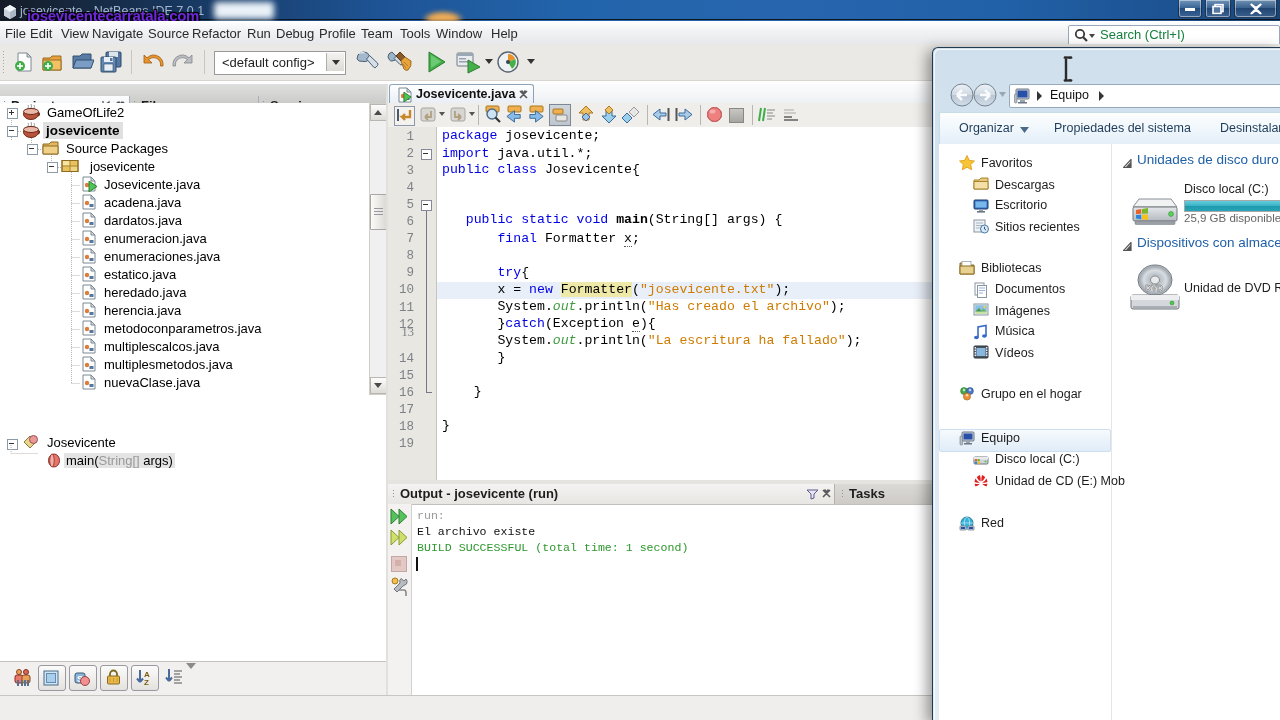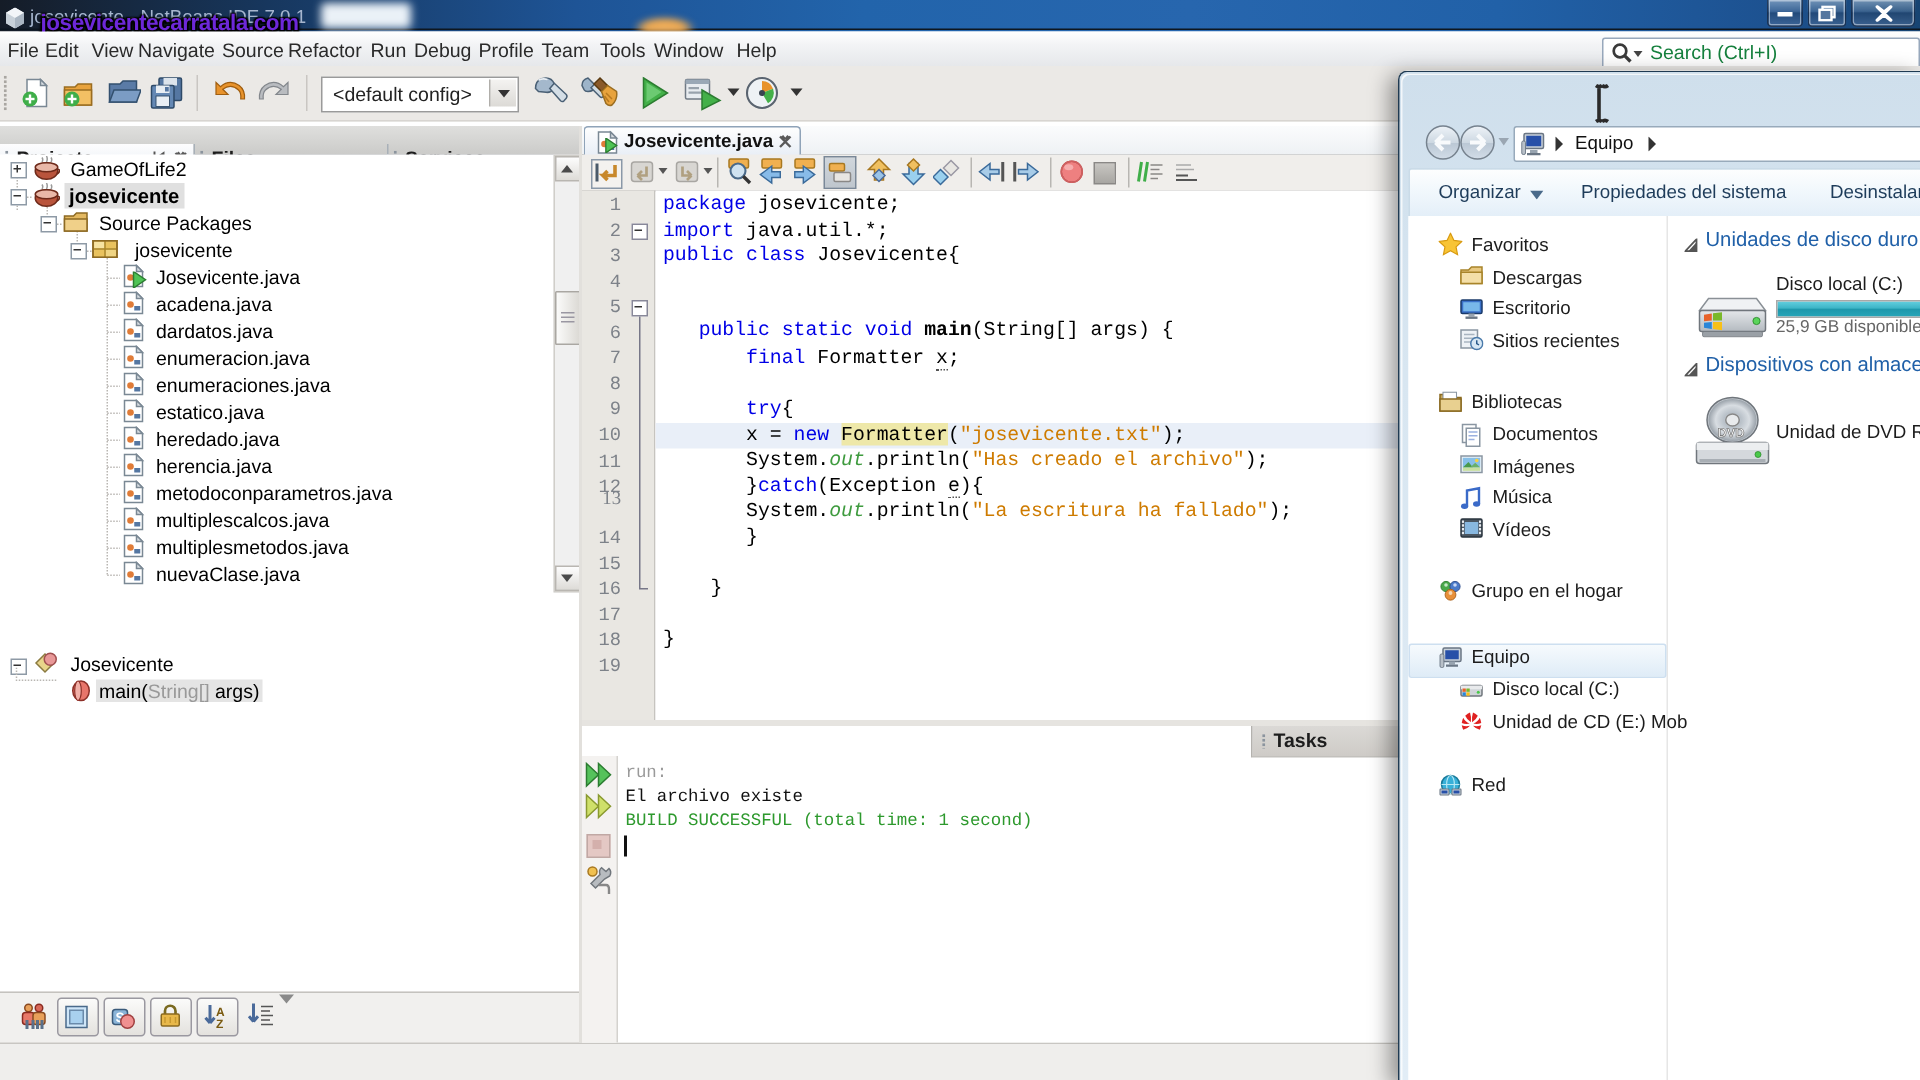--- a/index.html
+++ b/index.html
@@ -628,20 +628,30 @@
 <div class="cline" style="top:172.0px;left:5px;">       System.<span class="fld">out</span>.println(<span class="str">"Has creado el archivo"</span>);</div>
 <div class="cline" style="top:189.1px;left:5px;">       }<span class="kw">catch</span>(Exception <span style="border-bottom:1px dotted #555;">e</span>){</div>
 <div class="cline" style="top:206.1px;left:5px;">       System.<span class="fld">out</span>.println(<span class="str">"La escritura ha fallado"</span>);</div>
 <div class="cline" style="top:223.2px;left:5px;">       }</div>
 <div class="cline" style="top:257.3px;left:5px;">    }</div>
 <div class="cline" style="top:291.4px;left:5px;">}</div>
 </div>
 <div class="abs" style="left:388px;top:480px;width:544px;height:4px;background:#e6e4e0;"></div>
 
 <div class="abs" id="outpanel">
+<div id="outheader">
+ <div style="position:absolute;left:4px;top:5px;width:3px;height:10px;background-image:radial-gradient(circle,#8b949e 40%,transparent 45%);background-size:3px 3px;"></div>
+ <div style="position:absolute;left:12px;top:2px;font-size:13px;font-weight:bold;color:#1d1d1d;">Output - josevicente (run)</div>
+ <svg style="position:absolute;left:418px;top:4px;" width="13" height="12" viewBox="0 0 13 12">
+          <path d="M1 2 H12 L8 6 V10 L5 11 V6 Z" fill="#e8e6f2" stroke="#5a5a8a"></path>
+        </svg>
+ <svg style="position:absolute;left:433px;top:4px;" width="11" height="11" viewBox="0 0 11 11">
+          <path d="M2 2 L9 9 M9 2 L2 9 M3.5 1.5 L5.5 4 M7.5 1.5 L5.5 4" stroke="#5a5a5a" stroke-width="1.6" fill="none"></path>
+        </svg>
+</div>
 <div id="taskstab">
  <div style="position:absolute;left:6px;top:5px;width:3px;height:10px;background-image:radial-gradient(circle,#8b949e 40%,transparent 45%);background-size:3px 3px;"></div>
  <div style="position:absolute;left:14px;top:2px;font-size:13px;font-weight:bold;color:#1d1d1d;">Tasks</div>
 </div>
 <div id="outicons">
  <svg style="position:absolute;left:2px;top:3px;" width="20" height="19" viewBox="0 0 20 19">
           <polygon points="1,2 9,9.5 1,17" fill="#55c25b" stroke="#2c7d31"></polygon>
           <polygon points="9,2 17,9.5 9,17" fill="#55c25b" stroke="#2c7d31"></polygon>
         </svg>
  <svg style="position:absolute;left:2px;top:24px;" width="20" height="19" viewBox="0 0 20 19">

